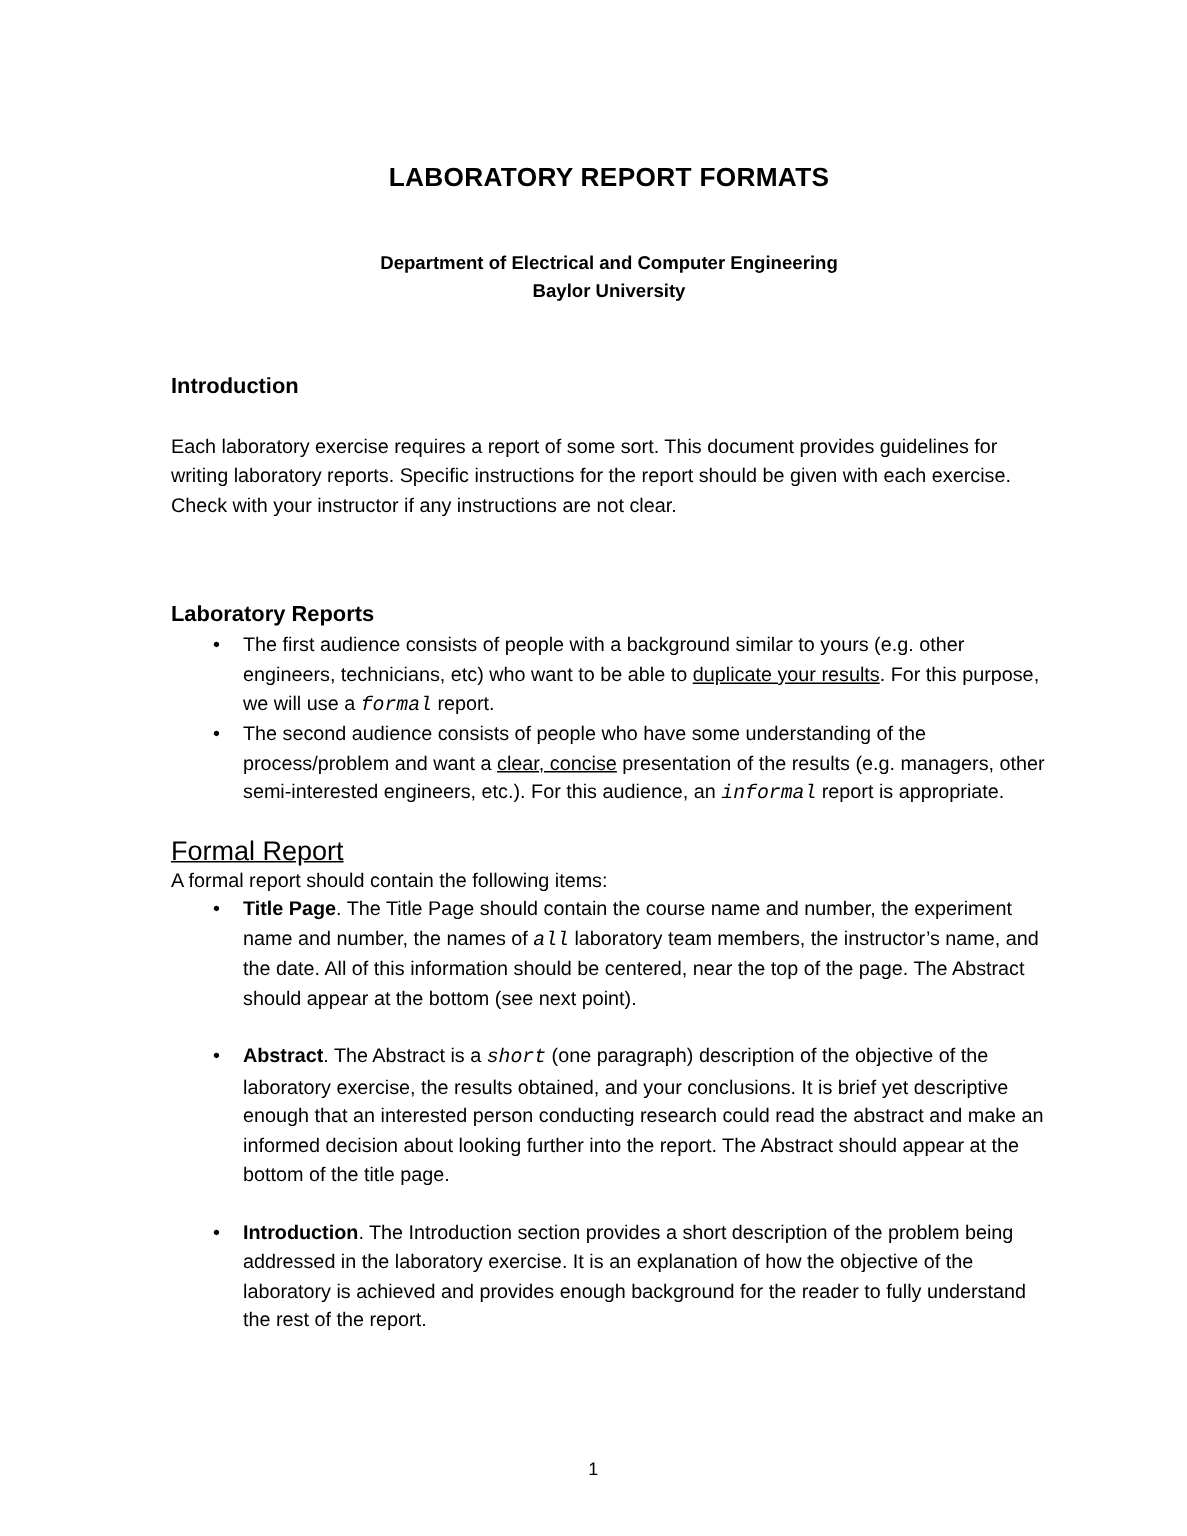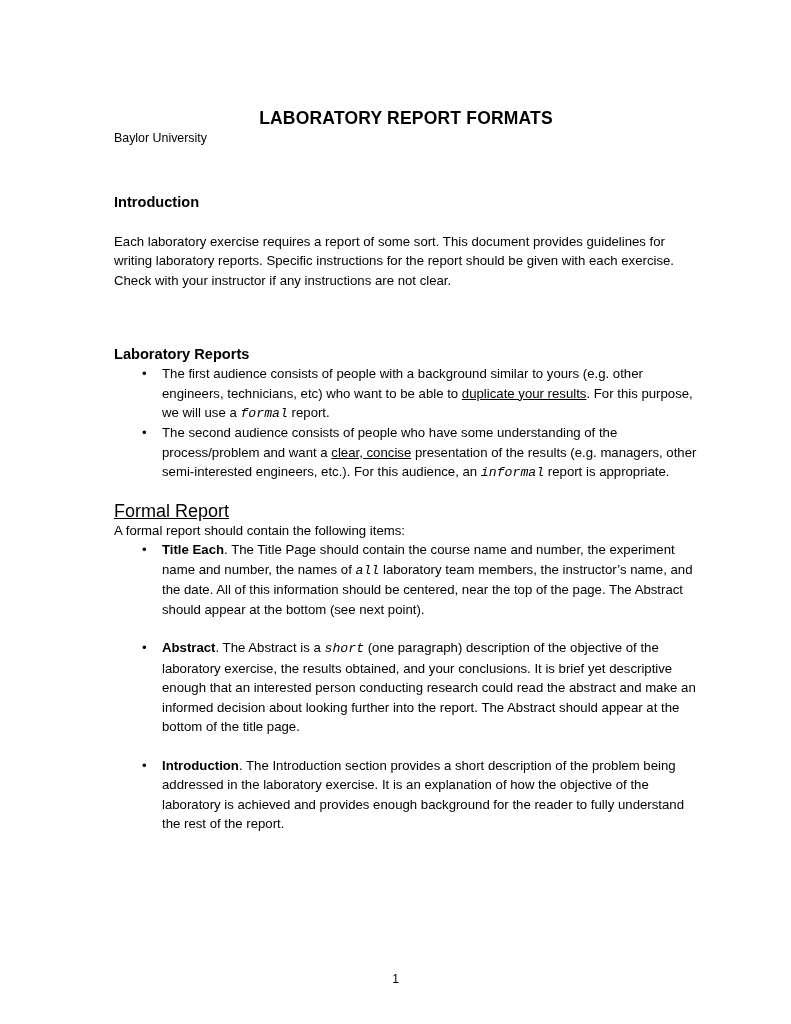--- a/index.html
+++ b/index.html
@@ -43,22 +43,23 @@
   }
   .dept-line {
     text-align: center;
     font-size: 12.4px;
     font-weight: bold;
     margin: 0;
     padding-top: 37px;
     line-height: 19px;
   }
   .univ-line {
+    text-align: center;
     font-size: 12.4px;
-    font-weight: normal;
+    font-weight: bold;
     margin: 0;
     line-height: 19px;
   }
 
   
   .section-heading {
     font-size: 14.6px;
     font-weight: bold;
     margin: 0;
     line-height: 19px;
@@ -133,20 +134,21 @@
   }
 </style>
 </head>
 <body>
 
 <div class="page">
   <div class="content">
 
     <h1 class="doc-title">LABORATORY REPORT FORMATS</h1>
 
+    <div class="dept-line">Department of Electrical and Computer Engineering</div>
     <div class="univ-line">Baylor University</div>
 
     <h2 class="section-heading heading-intro">Introduction</h2>
 
     <p class="body-para para-intro">Each laboratory exercise requires a report of some sort.  This document provides guidelines for writing laboratory reports.  Specific instructions for the report should be given with each exercise.  Check with your instructor if any instructions are not clear.</p>
 
     <h2 class="section-heading heading-labreports">Laboratory Reports</h2>
 
 
     <ul class="bullets tight list-audiences">
@@ -158,21 +160,21 @@
       </li>
     </ul>
 
     <p class="formal-head">
       <span class="u">Formal Report</span>
     </p>
     <p class="formal-sub">A formal report should contain the following items:</p>
 
     <ul class="bullets spaced list-formal">
       <li>
-        <span class="b">Title Each</span><span>.  The Title Page should contain the course name and number, the experiment name and number, the names of </span><span class="i">all</span><span> laboratory team members, the instructor’s name, and the date.  All of this information should be centered, near the top of the page.  The Abstract should appear at the bottom (see next point).</span>
+        <span class="b">Title Page</span><span>.  The Title Page should contain the course name and number, the experiment name and number, the names of </span><span class="i">all</span><span> laboratory team members, the instructor’s name, and the date.  All of this information should be centered, near the top of the page.  The Abstract should appear at the bottom (see next point).</span>
       </li>
       <li>
         <span class="b">Abstract</span><span>.  The Abstract is a </span><span class="i">short</span><span> (one paragraph) description of the objective of the laboratory exercise, the results obtained, and your conclusions.  It is brief yet descriptive enough that an interested person conducting research could read the abstract and make an informed decision about looking further into the report.  The Abstract should appear at the bottom of the title page.</span>
       </li>
       <li>
         <span class="b">Introduction</span><span>.  The Introduction section provides a short description of the problem being addressed in the laboratory exercise.  It is an explanation of how the objective of the laboratory is achieved and provides enough background for the reader to fully understand the rest of the report.</span><span class="i"></span><span></span>
       </li>
     </ul>
 
   </div>

